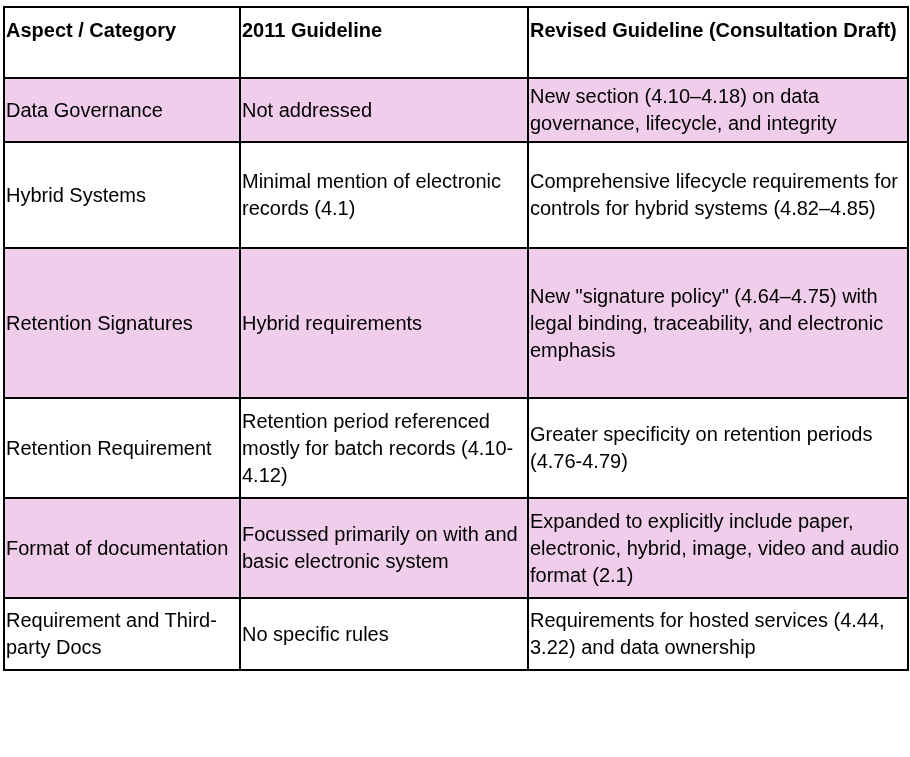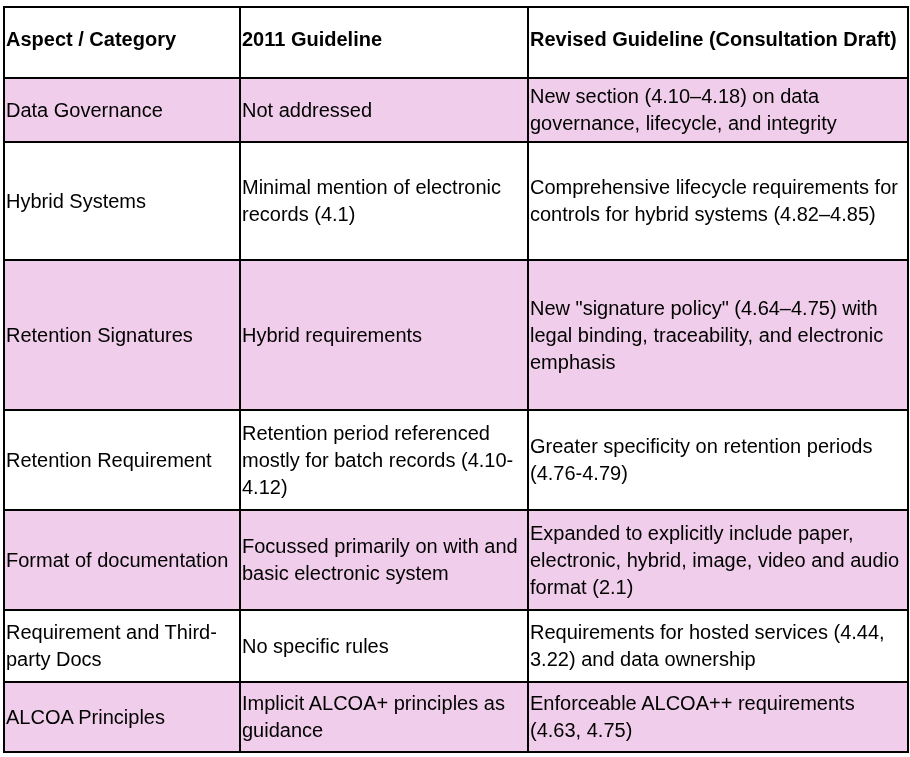--- a/index.html
+++ b/index.html
@@ -11,21 +11,21 @@
     font-size: 20px; line-height: 27px; color: #000;
     table-layout: fixed;
   }
   .tbl td, .tbl th {
     border: 2px solid #000;
     padding: 0 1px;
     vertical-align: middle;
     text-align: left;
     overflow: hidden;
   }
-  .tbl th { font-weight: bold; vertical-align: top; padding-top: 18px; }
+  .tbl th { font-weight: bold; vertical-align: top; padding-top: 9px; }
   .pink td { background: #f0cdea; }
   .white td { background: #ffffff; }
 </style>
 </head>
 <body>
 
 <table class="tbl">
   <colgroup>
     <col style="width:236px">
     <col style="width:288px">
@@ -35,21 +35,21 @@
       <tr class="white" style="height:71px">
     <th>Aspect / Category</th>
     <th>2011 Guideline</th>
     <th>Revised Guideline (Consultation Draft)</th>
   </tr>
   <tr class="pink" style="height:64px">
     <td>Data Governance</td>
     <td>Not addressed</td>
     <td>New section (4.10–4.18) on data governance, lifecycle, and integrity</td>
   </tr>
-  <tr class="white" style="height:118px">
+  <tr class="white" style="height:106px">
     <td>Hybrid Systems</td>
     <td>Minimal mention of electronic records (4.1)</td>
     <td>Comprehensive lifecycle requirements for controls for hybrid systems (4.82–4.85)</td>
   </tr>
   <tr class="pink" style="height:150px">
     <td>Retention Signatures</td>
     <td>Hybrid requirements</td>
     <td>New "signature policy" (4.64–4.75) with legal binding, traceability, and electronic emphasis</td>
   </tr>
   <tr class="white" style="height:100px">
@@ -60,19 +60,14 @@
   <tr class="pink" style="height:100px">
     <td>Format of documentation</td>
     <td>Focussed primarily on with and basic electronic system</td>
     <td>Expanded to explicitly include paper, electronic, hybrid, image, video and audio format (2.1)</td>
   </tr>
   <tr class="white" style="height:72px">
     <td>Requirement and Third-party Docs</td>
     <td>No specific rules</td>
     <td>Requirements for hosted services (4.44, 3.22) and data ownership</td>
   </tr>
-  <tr class="pink" style="height:70px">
-    <td>ALCOA Principles</td>
-    <td>Implicit ALCOA+ principles as guidance</td>
-    <td>Enforceable ALCOA++ requirements (4.63, 4.75)</td>
-  </tr>
 </tbody>
   </table>
 
 </body></html>

